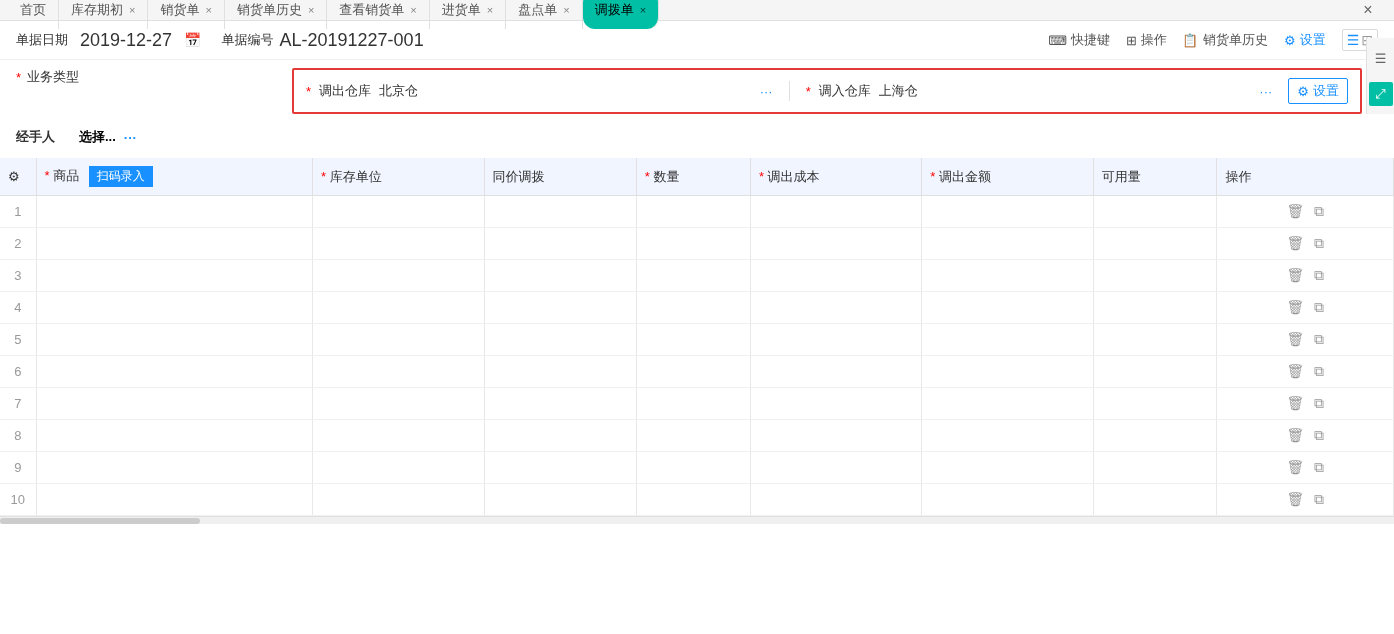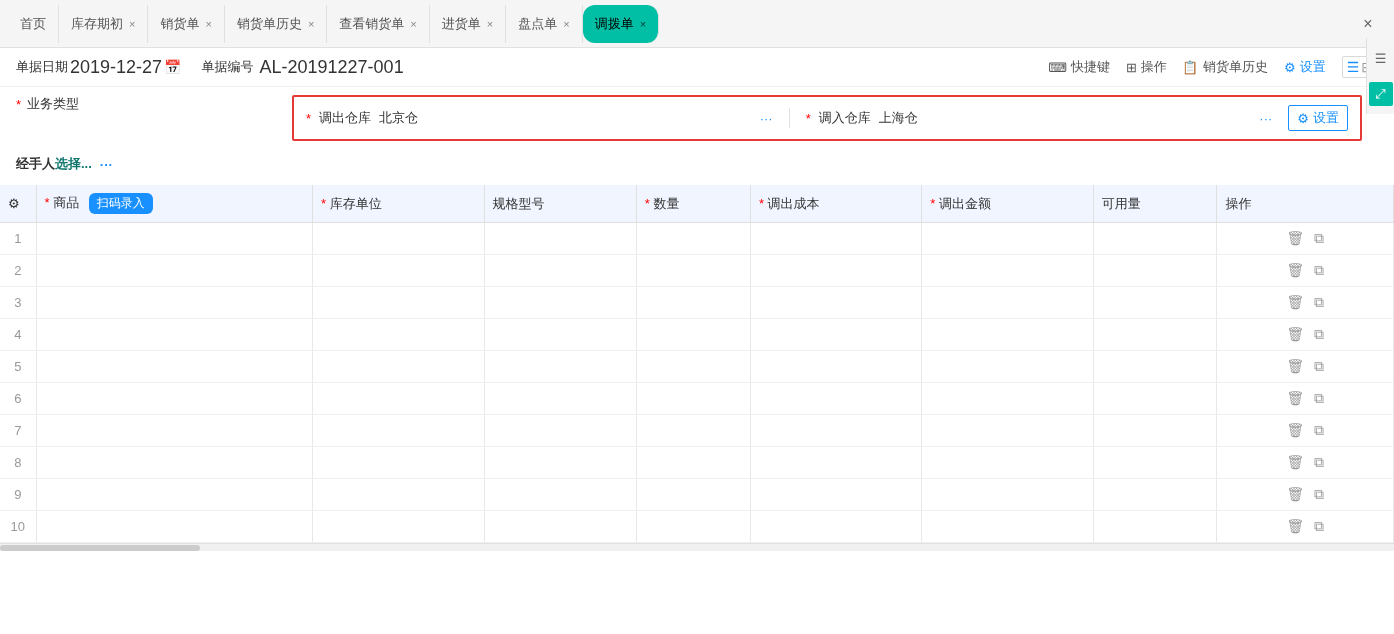--- a/index.html
+++ b/index.html
@@ -1,21 +1,21 @@
 <!DOCTYPE html>
 <html><head>
   <meta charset="utf-8">
   <style>
     * { box-sizing: border-box; margin: 0; padding: 0; }
     body { font-family: 'Microsoft YaHei', Arial, sans-serif; font-size: 13px; background: #fff; color: #333; overflow: hidden; }
 
     
     .tab-bar {
       display: flex; align-items: center; background: #f5f5f5; border-bottom: 1px solid #e0e0e0;
-      height: 48px; padding: 0 8px;
+      height: 21px; padding: 0 8px;
     }
     .tab-item {
       display: flex; align-items: center; padding: 0 12px; height: 38px; cursor: pointer;
       font-size: 13px; color: #555; border-right: 1px solid #e0e0e0; white-space: nowrap;
     }
     .tab-item.active {
       background: #00bfa5; color: #000000; border-radius: 12px;
     }
     .tab-item .close-btn { margin-left: 6px; font-size: 11px; cursor: pointer; opacity: 0.7; }
     .window-close {
@@ -23,21 +23,21 @@
       cursor: pointer; font-size: 16px; color: #666;
     }
     .form-label { color: #333; font-size: 13px; white-space: nowrap; }
     .form-value { color: #333; font-size: 18px; }
 
     
     .header-row {
       display: flex; align-items: center; padding: 8px 16px;
       border-bottom: 1px solid #f0f0f0;
     }
-    .doc-date-section { display: flex; align-items: center; gap: 2px; font-size: 13px; }
+    .doc-date-section { display: flex; align-items: center; gap: 12px; font-size: 13px; }
     .doc-no-section { display: flex; align-items: center; gap: 6px; font-size: 13px; margin-left: 20px; }
     .date-icon { color: #00bfa5; font-size: 14px; cursor: pointer; }
     .toolbar-right {
       margin-left: auto; display: flex; align-items: center; gap: 16px; font-size: 13px; color: #666;
     }
     .toolbar-btn {
       display: flex; align-items: center; gap: 4px; cursor: pointer; color: #555;
     }
 
     
@@ -78,21 +78,21 @@
     .data-table td {
       padding: 6px 8px; border-bottom: 1px solid #f0f0f0; border-right: 1px solid #e8e8e8;
       height: 32px;
     }
     .row-num { color: #999; text-align: center; width: 36px; }
     .action-col { white-space: nowrap; text-align: center; }
     .action-btn { cursor: pointer; color: #999; font-size: 14px; margin: 0 3px; }
 
     
     .scan-btn {
-      background: #1890ff; color: #fff; border: none; border-radius: 6px;
+      background: #1890ff; color: #fff; border: none; border-radius: 0;
       padding: 2px 8px; font-size: 12px; cursor: pointer; margin-left: 6px;
     }
 
     
     .table-container { overflow-x: auto; overflow-y: auto; flex: 1; }
 
     
     .gear-col { width: 36px; text-align: center; }
 
     
@@ -218,42 +218,42 @@
 
       <div class="settings-area" style="margin-left:16px; border:1px solid #1890ff; border-radius:2px; padding: 3px 8px;">
         <span style="font-size:13px;">⚙</span>
         <span>设置</span>
       </div>
     </div>
   </div>
 
   <div class="person-row">
     <span class="form-label">经手人</span>
-    <span style="color:#0f766e; margin-left:0;">选择...</span>
+    <span style="color:#000000; margin-left:24px;">选择...</span>
     <span class="person-ellipsis">···</span>
   </div>
 </div>
 
 <div class="table-container" style="margin: 4px 0 0 0; overflow-x:auto; overflow-y:auto; max-height: 380px;">
   <table class="data-table">
     <thead>
       <tr>
         <th class="gear-col">
           <span>⚙</span>
         </th>
         <th>
           <span style="color:red;">*</span>
           <span>商品</span>
           <button class="scan-btn">扫码录入</button>
         </th>
         <th>
           <span style="color:red;">*</span>
           <span>库存单位</span>
         </th>
-        <th>规格型号</th>
+        <th>同价调拨</th>
         <th>
           <span style="color:red;">*</span>
           <span>数量</span>
         </th>
         <th>
           <span style="color:red;">*</span>
           <span>调出成本</span>
         </th>
         <th>
           <span style="color:red;">*</span>

